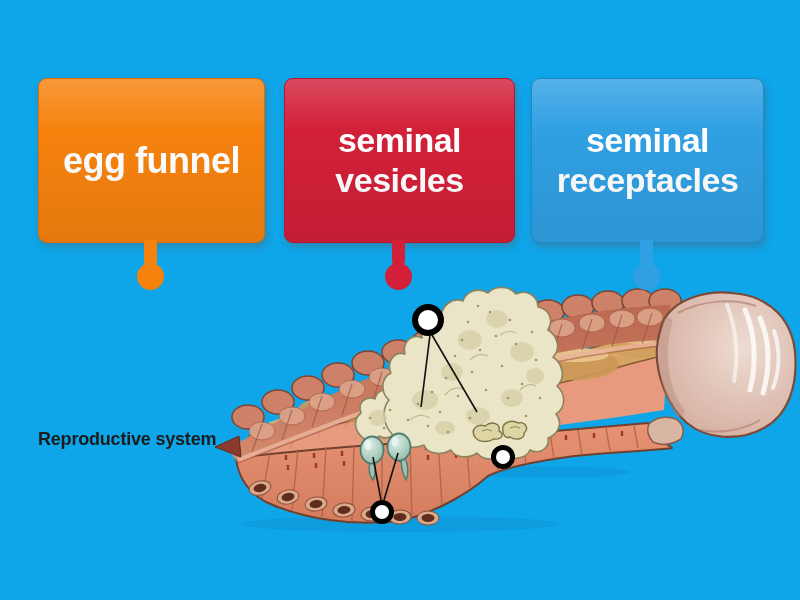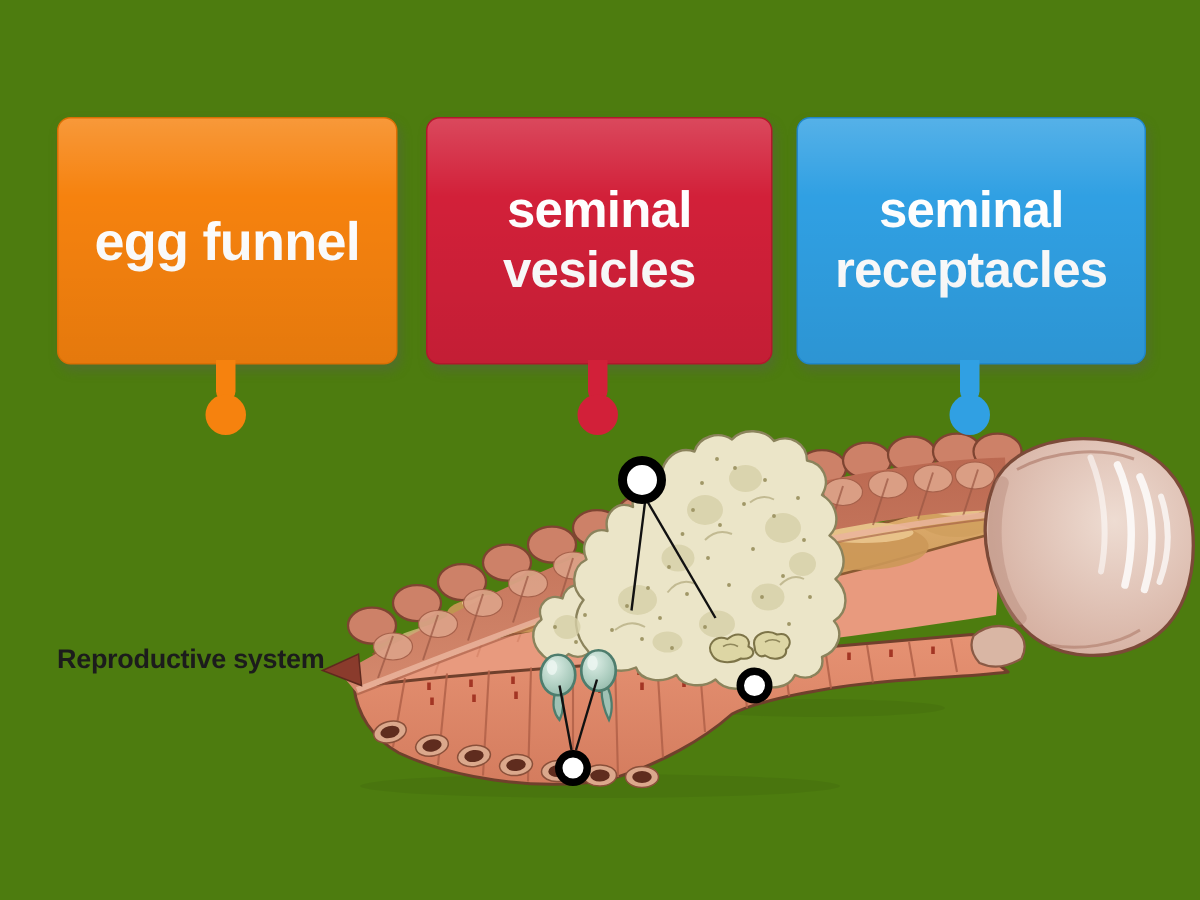--- a/index.html
+++ b/index.html
@@ -1,16 +1,16 @@
 <!DOCTYPE html>
 <html><head>
 <meta charset="utf-8">
 <style>
   html,body{margin:0;padding:0;background:#fff;}
-  .stage{position:relative;width:800px;height:600px;background:#4d7c0f;overflow:hidden;
+  .stage{position:relative;width:800px;height:600px;background:#0ea5e9;overflow:hidden;
          font-family:"Liberation Sans","DejaVu Sans",sans-serif;}
   
   .card-group{position:absolute;top:78px;height:210px;}
   .cg1{left:38px;width:225px;}
   .cg2{left:284px;width:229px;}
   .cg3{left:531px;width:231px;}
   .card{position:absolute;left:0;top:0;width:100%;height:163px;border-radius:9px;
         border:1px solid transparent;box-shadow:2px 4px 7px rgba(90,90,90,.38);
         display:flex;align-items:center;justify-content:center;text-align:center;}
   .card::after{content:"";position:absolute;inset:0;border-radius:8px;pointer-events:none;

